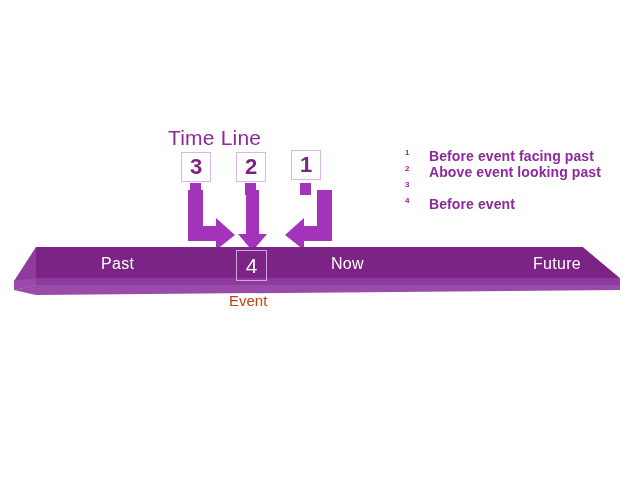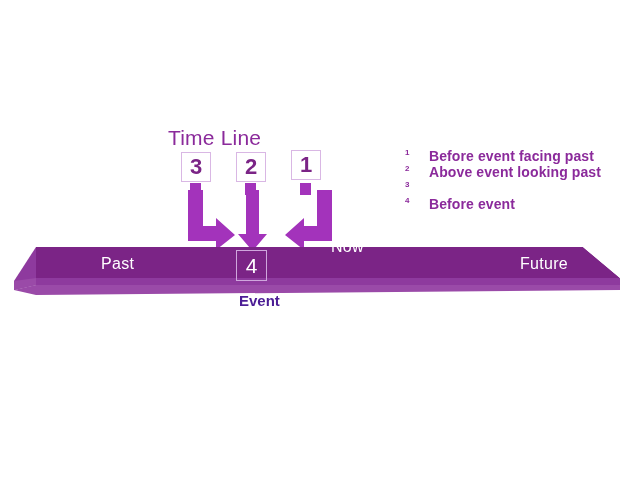--- a/index.html
+++ b/index.html
@@ -79,22 +79,22 @@
 
   .bar-label {
     position: absolute;
     color: #ffffff;
     font-size: 16px;
     font-weight: 400;
     letter-spacing: 0.3px;
     white-space: nowrap;
   }
   #label-past   { left: 101px; top: 255px; }
-  #label-now    { left: 331px; top: 238px; }
-  #label-future { left: 520px; top: 255px; }
+  #label-now    { left: 331px; top: 255px; }
+  #label-future { left: 533px; top: 255px; }
 
   #event-box {
     position: absolute;
     left: 236px;
     top: 250px;
     width: 31px;
     height: 31px;
     border: 1.5px solid #cfa7dd;
     box-sizing: border-box;
     display: flex;
@@ -102,26 +102,25 @@
     justify-content: center;
     font-size: 21px;
     font-weight: 500;
     color: #ffffff;
     line-height: 1;
     background: transparent;
   }
 
   #event-caption {
     position: absolute;
-    left: 239px;
+    left: 229px;
     top: 292px;
     font-size: 15px;
-    color: #4c1d95;
-    white-space: nowrap;
-    font-weight: bold;
+    color: #c2410c;
+    white-space: nowrap;
   }
 
   
   #legend {
     position: absolute;
     left: 405px;
     top: 148px;
     width: 215px;
   }
   .legend-row {

